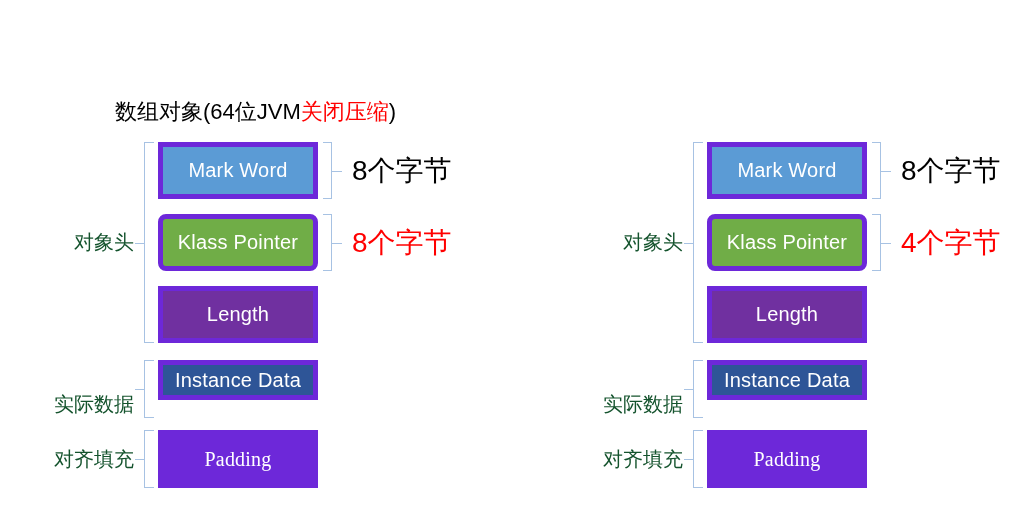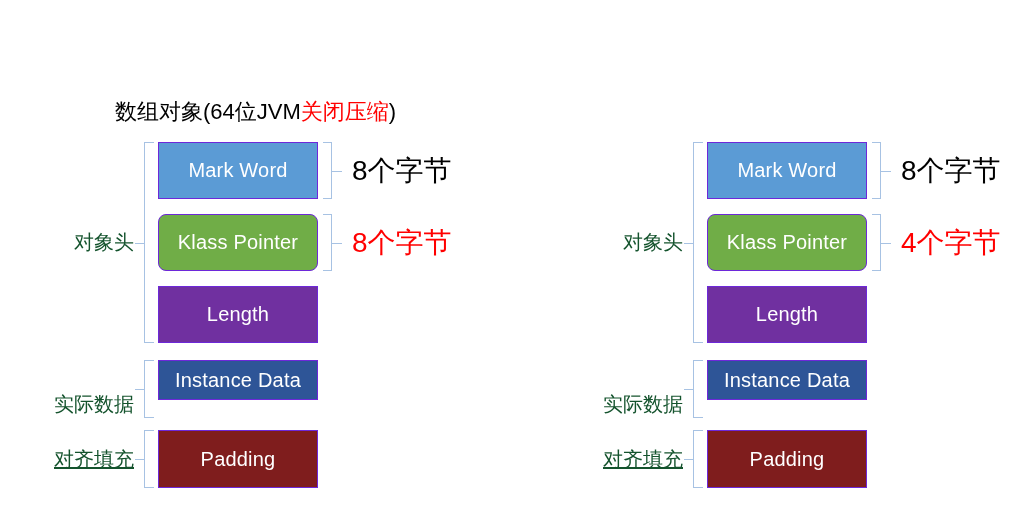--- a/index.html
+++ b/index.html
@@ -37,36 +37,36 @@
     color: #000000;
   }
   .panel-title .hl { color: #FF0000; }
 
   
   .box {
     position: absolute;
     left: 158px;
     width: 160px;
     box-sizing: border-box;
-    border: 1px solid #6d28d9;
+    border: 5px solid #6d28d9;
     color: #ffffff;
     font-size: 20px;
     display: flex;
     align-items: center;
     justify-content: center;
     letter-spacing: 0.2px;
   }
   .panel-right .box { left: 707px; }
   .panel-right .box { left: 195px; }
 
   .box-mark    { top: 142px; height: 57px;  background: #5B9BD5; }
   .box-klass   { top: 214px; height: 57px;  background: #70AD47; border-radius: 8px; }
   .box-length  { top: 286px; height: 57px;  background: #7030A0; }
   .box-data    { top: 360px; height: 40px;  background: #2E5597; }
-  .box-padding { top: 430px; height: 58px;  background: #7f1d1d; }
+  .box-padding { top: 430px; height: 58px;  background: #6d28d9; font-family: Liberation Serif, serif; }
 
   
   .lbrace {
     position: absolute;
     left: 144px;
     width: 10px;
     border: 1.6px solid #A7C2E3;
     border-right: none;
     box-sizing: border-box;
   }
@@ -88,21 +88,21 @@
     position: absolute;
     width: 110px;
     text-align: right;
     font-size: 20px;
     line-height: 24px;
     color: #14532d;
     white-space: nowrap;
   }
   .gl-header  { left: 24px;  top: 230px; }
   .gl-data    { left: 24px;  top: 392px; }
-  .gl-padding { left: 24px;  top: 447px; text-decoration: underline; }
+  .gl-padding { left: 24px;  top: 447px; }
   .panel-right .gl-header  { left: 61px; }
   .panel-right .gl-data    { left: 61px; }
   .panel-right .gl-padding { left: 61px; }
 
   
   .rbrace {
     position: absolute;
     left: 323px;
     width: 9px;
     border: 1.6px solid #A7C2E3;

